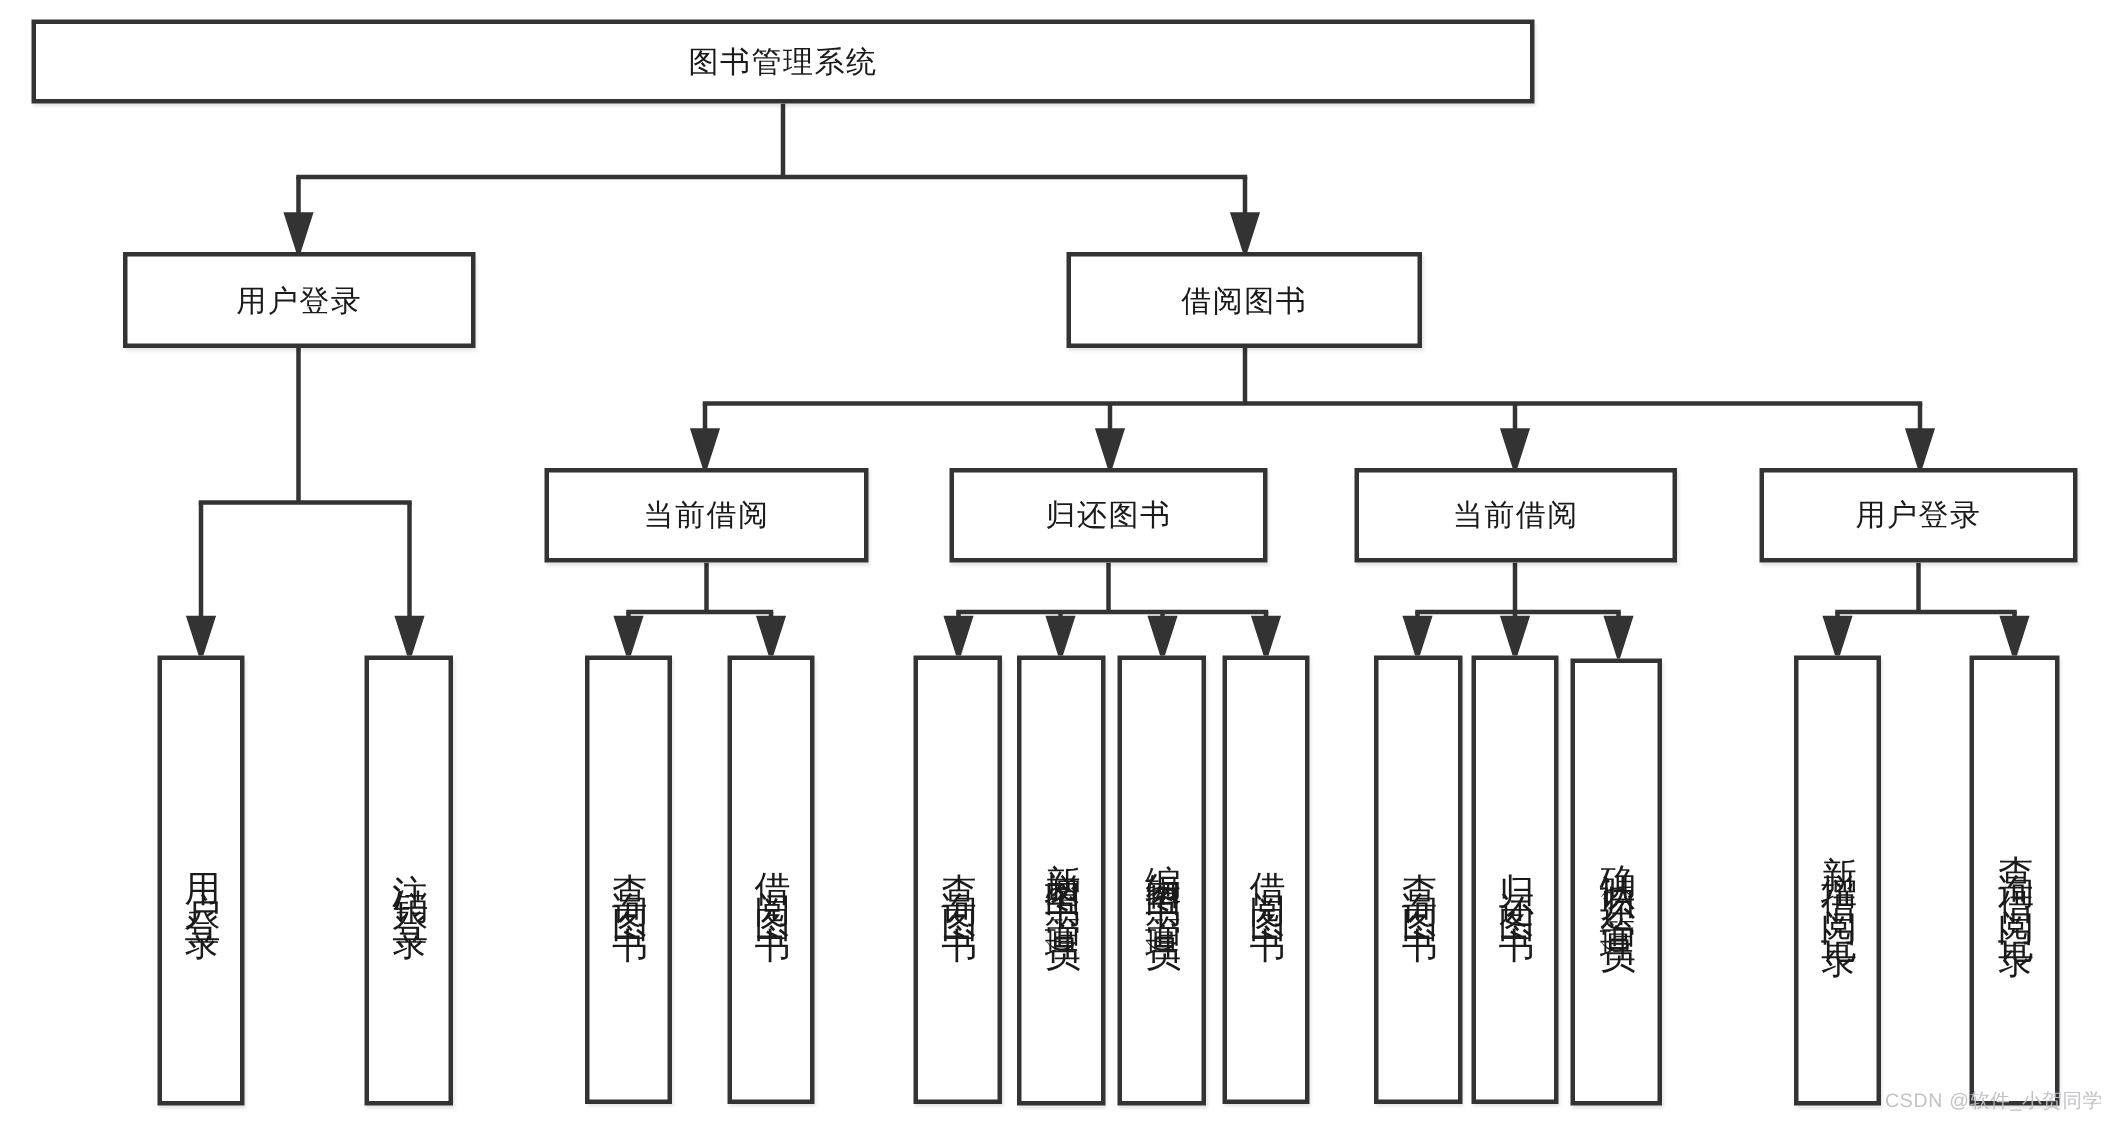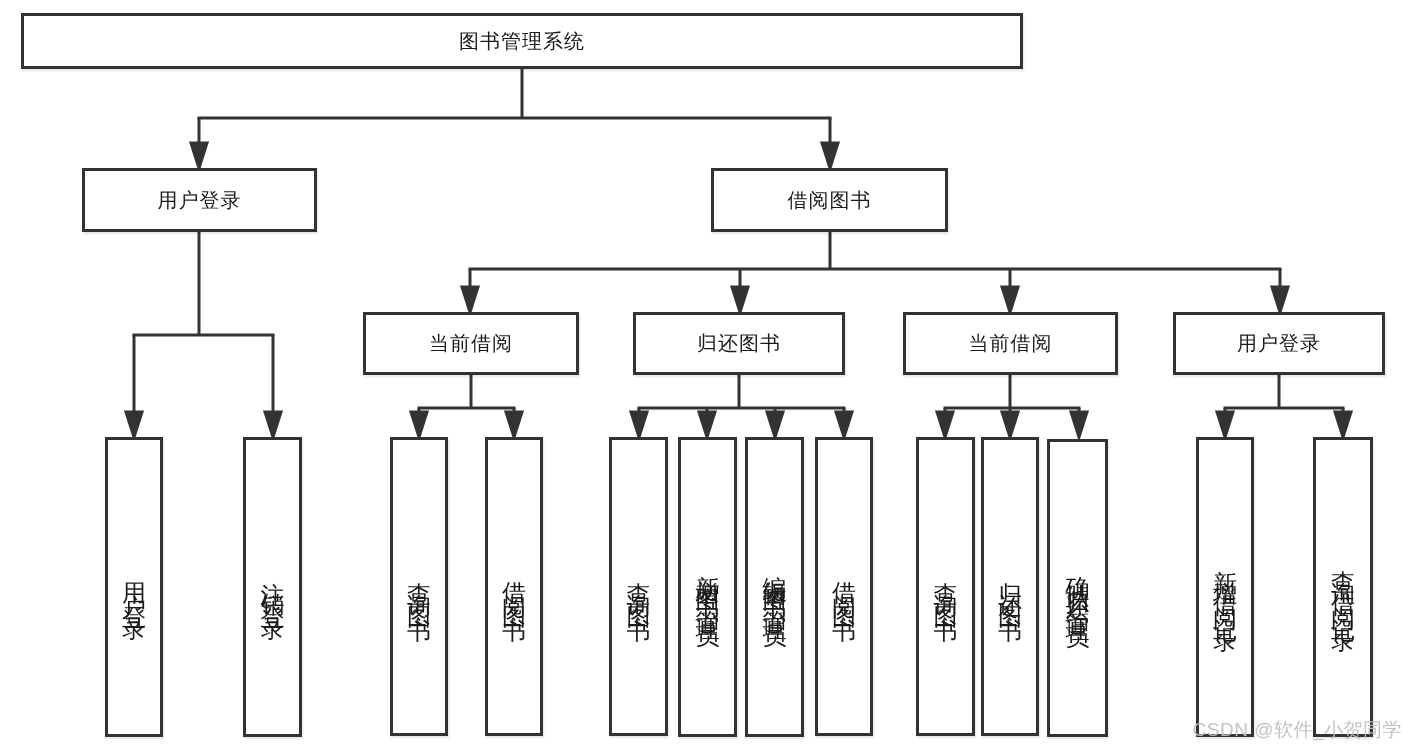--- a/index.html
+++ b/index.html
@@ -15,21 +15,21 @@
     box-shadow:1px 2px 2px rgba(0,0,0,0.10);
   }
   .node.h span{font-size:20px;letter-spacing:1px;white-space:nowrap;}
   .node.vertical span{
     writing-mode:vertical-rl;text-orientation:mixed;
     font-size:24px;line-height:1;letter-spacing:12px;white-space:nowrap;
   }
   .node.vertical span.tight{letter-spacing:7px;font-size:24px;}
   .watermark{
     position:absolute;right:3px;bottom:4px;z-index:2;
-    font-size:19px;color:rgba(188,192,197,0.95);letter-spacing:0.5px;white-space:nowrap;
+    font-size:13px;color:rgba(188,192,197,0.95);letter-spacing:0.5px;white-space:nowrap;
   }
 </style>
 </head>
 <body>
 
 <div class="canvas">
 
   <svg class="wires" width="1405" height="747" viewBox="0 0 1405 747">
     <g stroke="#333333" stroke-width="3" fill="#333333">
 

